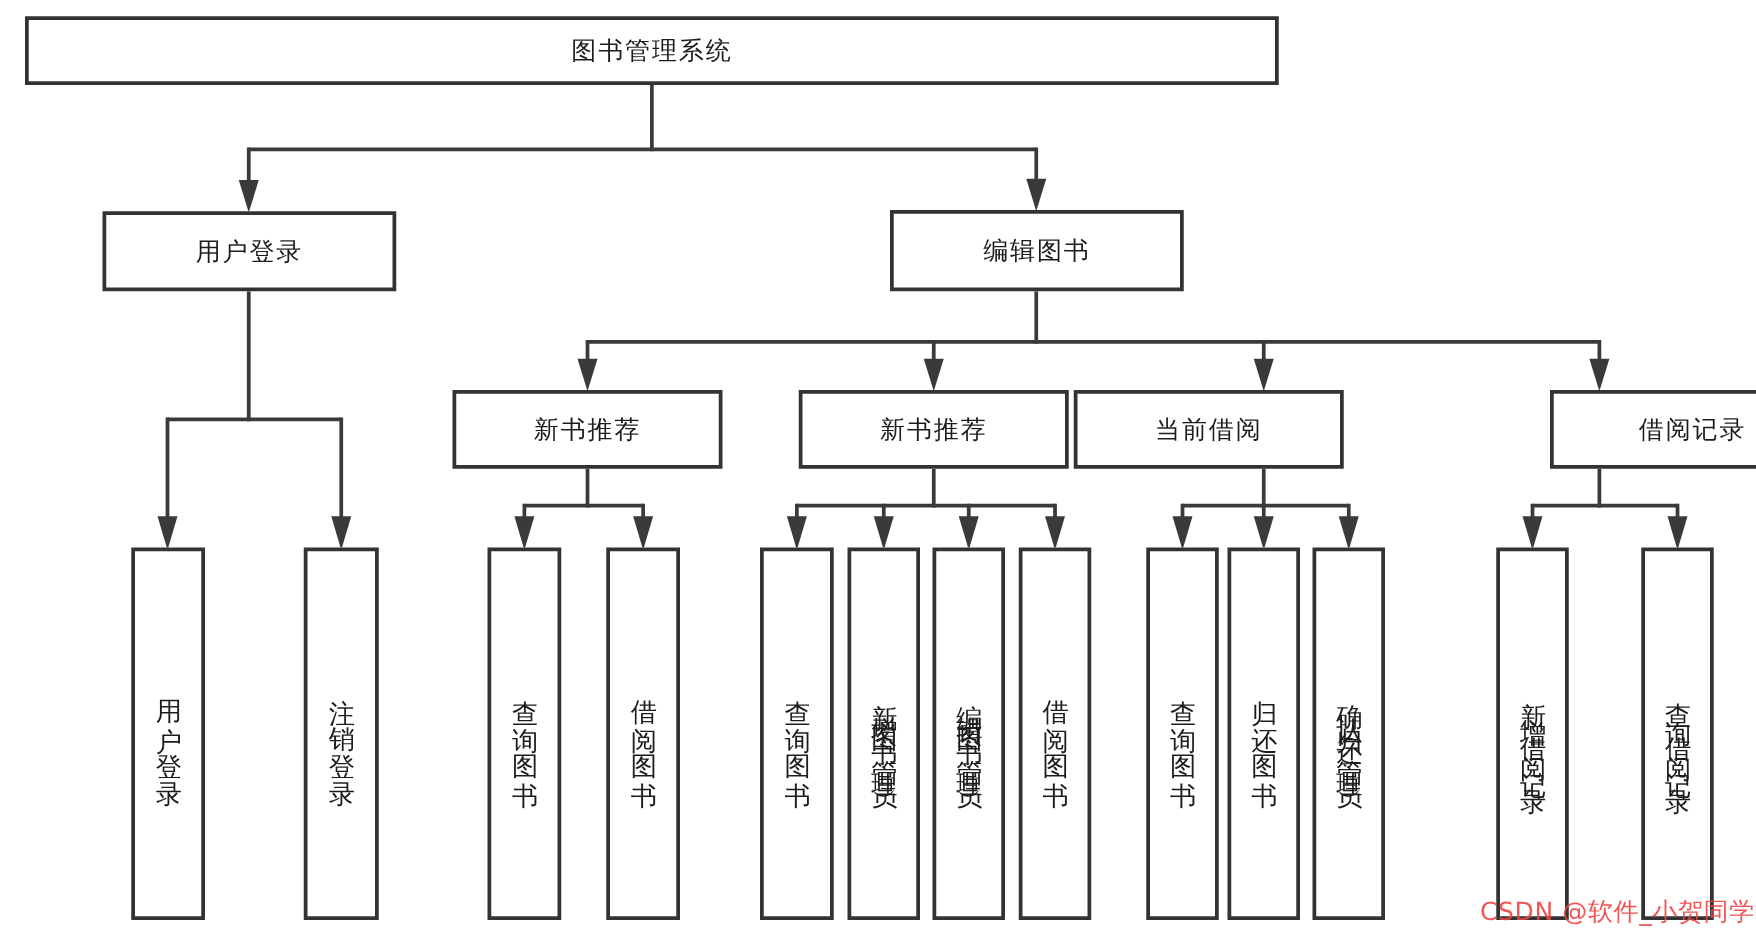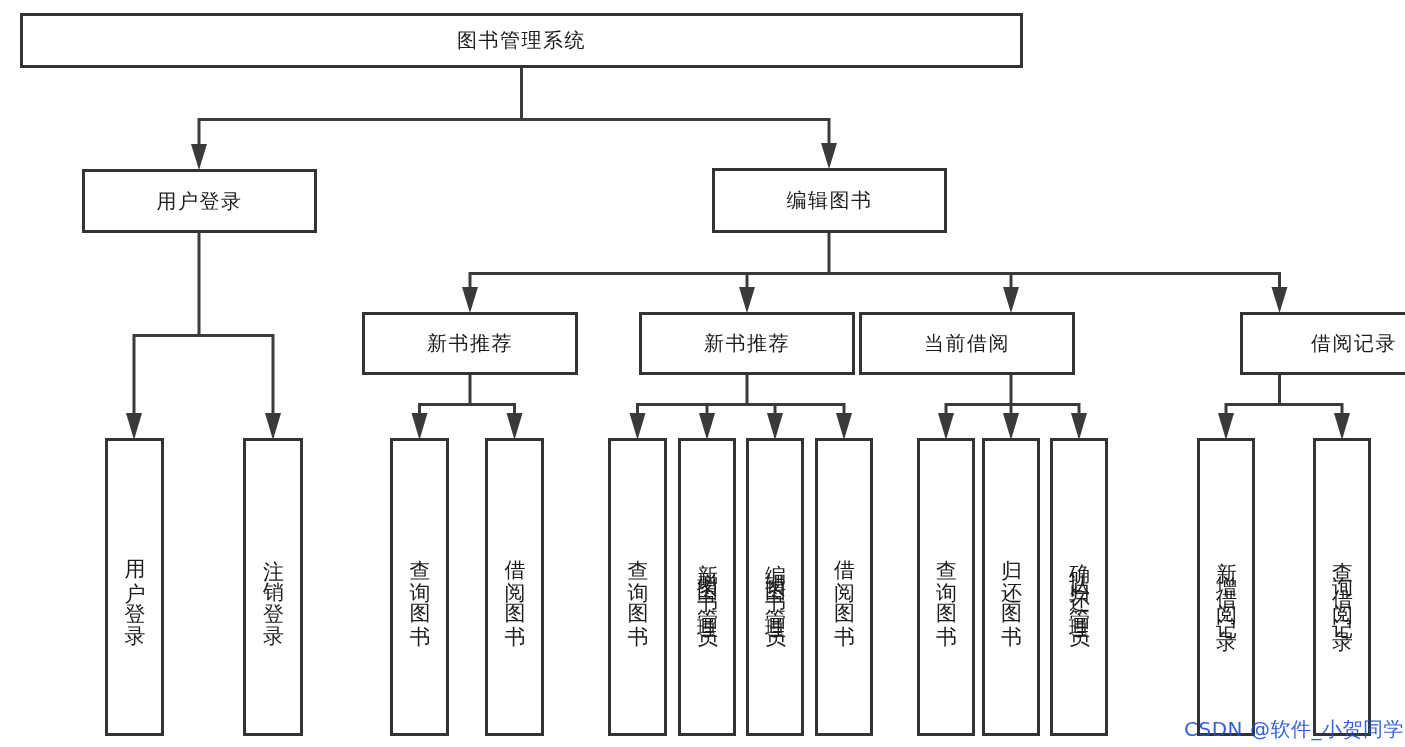--- a/index.html
+++ b/index.html
@@ -17,21 +17,21 @@
   .h .lbl{font-size:20px;letter-spacing:1.5px;white-space:nowrap;}
   .leaf .lbl{
     writing-mode:vertical-rl;text-orientation:mixed;
     font-size:21px;line-height:1;white-space:nowrap;
   }
   .ls-wide{letter-spacing:22px;}
   .ls-mid{letter-spacing:14px;}
   .ls-narrow{letter-spacing:9px;}
   .watermark{
     position:absolute;left:1184px;top:716px;font-size:20px;
-    color:#1d4ed8;white-space:nowrap;opacity:.9;letter-spacing:.5px;text-align:center;
+    color:#ef4444;white-space:nowrap;opacity:.9;letter-spacing:.5px;text-align:center;
   }
 </style>
 </head>
 <body>
 
 <div class="stage">
 
   <svg class="wires" xmlns="http://www.w3.org/2000/svg">
     <g>
       <line x1="521.5" y1="68" x2="521.5" y2="121"></line>

